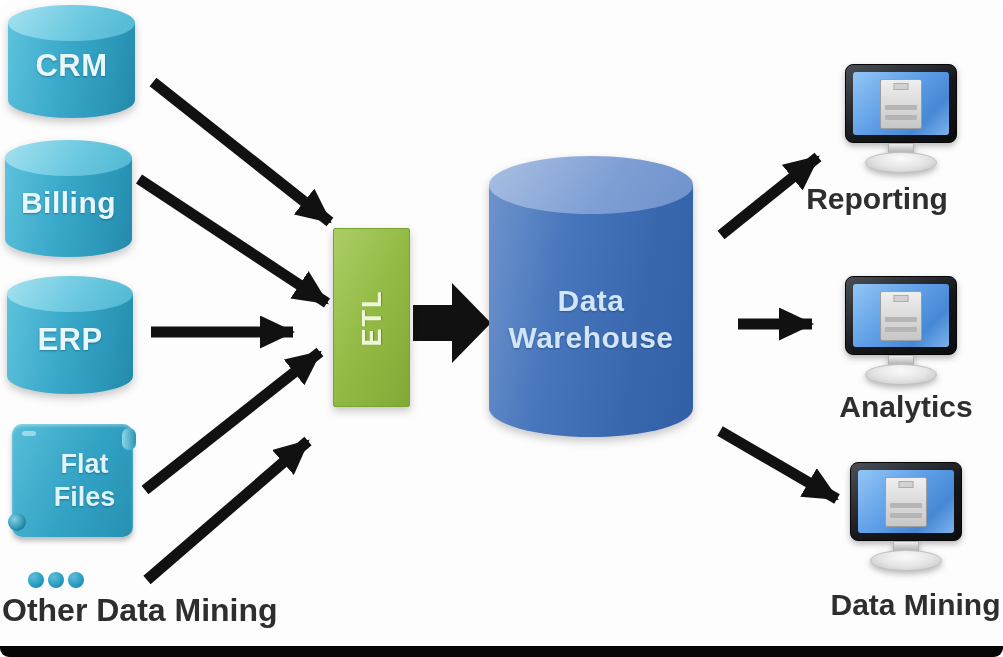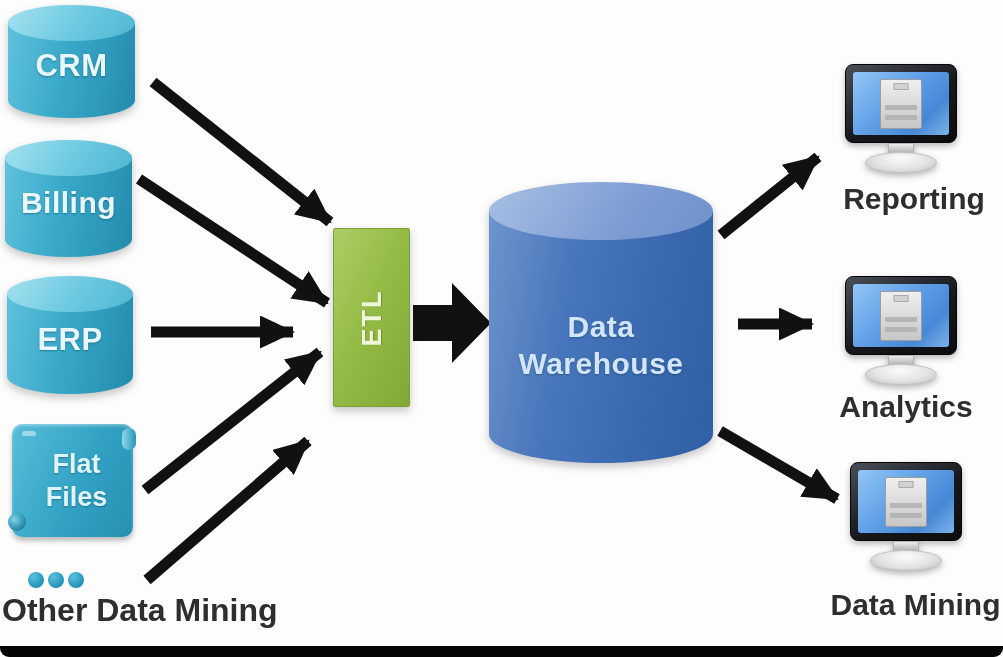--- a/index.html
+++ b/index.html
@@ -49,21 +49,21 @@
   }
   .scroll-curl-tr{
     position:absolute; right:-3px; top:4px; width:14px; height:22px; border-radius:7px;
     background:linear-gradient(90deg,#8ed8ea,#2a95b6);
   }
   .scroll-fold-tl{
     position:absolute; left:10px; top:7px; width:14px; height:5px; border-radius:3px;
     background:rgba(255,255,255,.45);
   }
   .scroll-label{
-    position:absolute; left:4px; right:0; top:50%; transform:translateY(-50%);
+    position:absolute; left:12px; right:0; top:50%; transform:translateY(-50%);
     text-align:center; color:#dff4fa; font-weight:bold; font-size:27px; line-height:33px;
     text-shadow:0 1px 2px rgba(0,60,85,.45);
   }
   
   .etl-box{
     position:absolute; left:333px; top:228px; width:75px; height:177px;
     background:linear-gradient(115deg,#accd66 0%,#93ba44 50%,#82a936 100%);
     border:1px solid #7aa332; border-radius:2px;
     filter:drop-shadow(0 4px 4px rgba(0,0,0,.22));
   }
@@ -175,40 +175,40 @@
     <span class="dot"></span>
     <span class="dot"></span>
     <span class="dot"></span>
   </div>
   <div class="other-label" style="left:2px;top:592px;">Other Data Mining</div>
 
   <div class="etl-box">
     <div class="etl-label">ETL</div>
   </div>
 
-  <div class="cyl blue" style="left:489px;top:182px;width:224px;height:281px">
+  <div class="cyl blue" style="left:489px;top:156px;width:204px;height:281px">
     <div class="cyl-side"></div>
     <div class="cyl-top"></div>
     <div class="cyl-label" style="width:170px;margin:0 auto;white-space:normal;">Data Warehouse</div>
   </div>
 
   <div class="monitor" style="left:845px;top:64px">
     <div class="mon-frame">
       <div class="mon-screen">
         <div class="mon-doc">
           <div class="doc-tab"></div>
           <div class="doc-line l1"></div>
           <div class="doc-line l2"></div>
         </div>
       </div>
     </div>
     <div class="mon-neck"></div>
     <div class="mon-base"></div>
   </div>
-  <div class="consumer-label" style="left:824px;top:182px;width:180px">Reporting</div>
+  <div class="consumer-label" style="left:787px;top:182px;width:180px">Reporting</div>
 
   <div class="monitor" style="left:845px;top:276px">
     <div class="mon-frame">
       <div class="mon-screen">
         <div class="mon-doc">
           <div class="doc-tab"></div>
           <div class="doc-line l1"></div>
           <div class="doc-line l2"></div>
         </div>
       </div>

